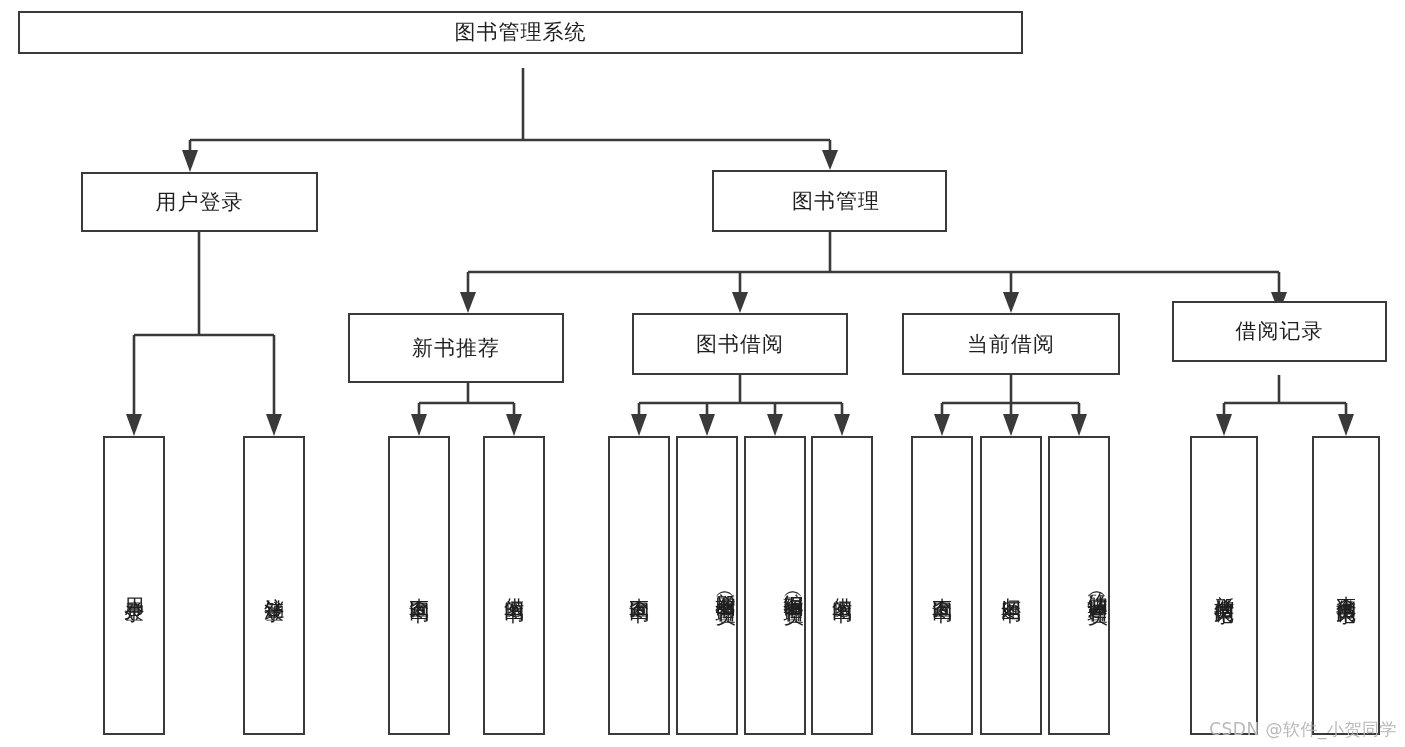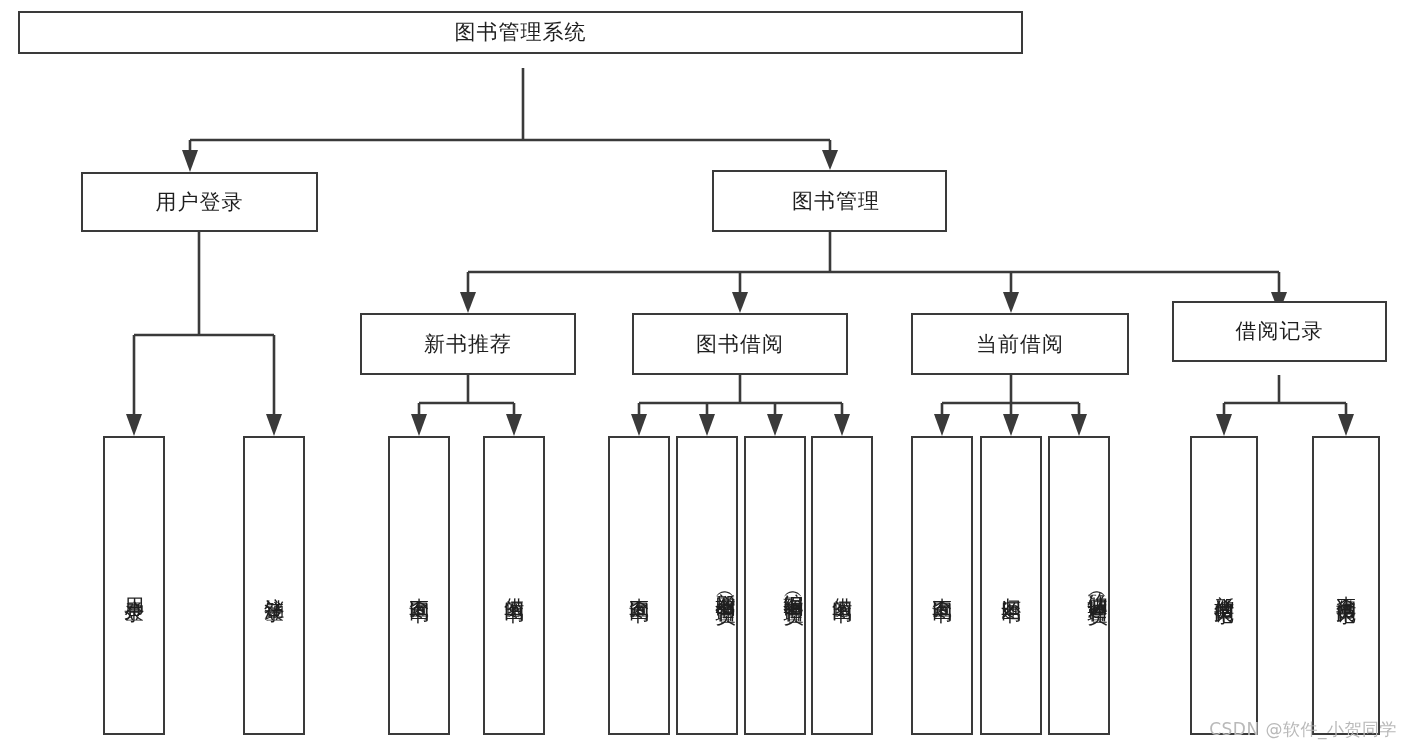--- a/index.html
+++ b/index.html
@@ -141,23 +141,23 @@
     <path class="edge" d="M1346,403 L1346,416"></path>
     <polygon class="arrowhead" points="1216,414 1232,414 1224,436"></polygon>
     <polygon class="arrowhead" points="1338,414 1354,414 1346,436"></polygon>
   </svg>
 
   <div class="node horiz" style="left:18px;top:11px;width:1005px;height:43px;">图书管理系统</div>
 
   <div class="node horiz" style="left:81px;top:172px;width:237px;height:60px;">用户登录</div>
   <div class="node horiz" style="left:712px;top:170px;width:235px;height:62px;padding-left:13px;">图书管理</div>
 
-  <div class="node horiz" style="left:360px;top:313px;width:216px;height:62px;">新书推荐</div>
+  <div class="node horiz" style="left:348px;top:313px;width:216px;height:70px;">新书推荐</div>
   <div class="node horiz" style="left:632px;top:313px;width:216px;height:62px;">图书借阅</div>
-  <div class="node horiz" style="left:902px;top:313px;width:218px;height:62px;margin-left:9px;">当前借阅</div>
+  <div class="node horiz" style="left:902px;top:313px;width:218px;height:62px;">当前借阅</div>
   <div class="node horiz" style="left:1172px;top:301px;width:215px;height:61px;">借阅记录</div>
 
   <div class="node vert centered" style="left:103px;top:436px;width:62px;height:299px;">
     <span class="vlabel">用户登录</span>
   </div>
   <div class="node vert centered" style="left:243px;top:436px;width:62px;height:299px;">
     <span class="vlabel">注销登录</span>
   </div>
 
   <div class="node vert centered" style="left:388px;top:436px;width:62px;height:299px;">

